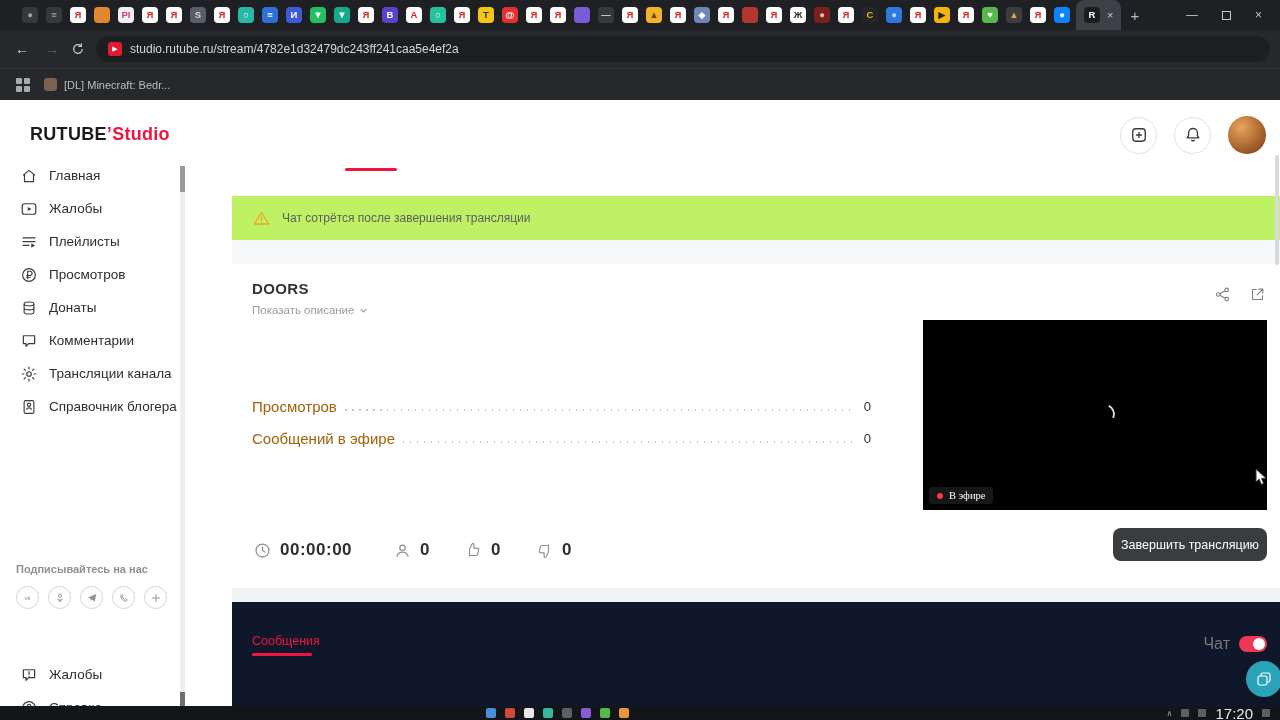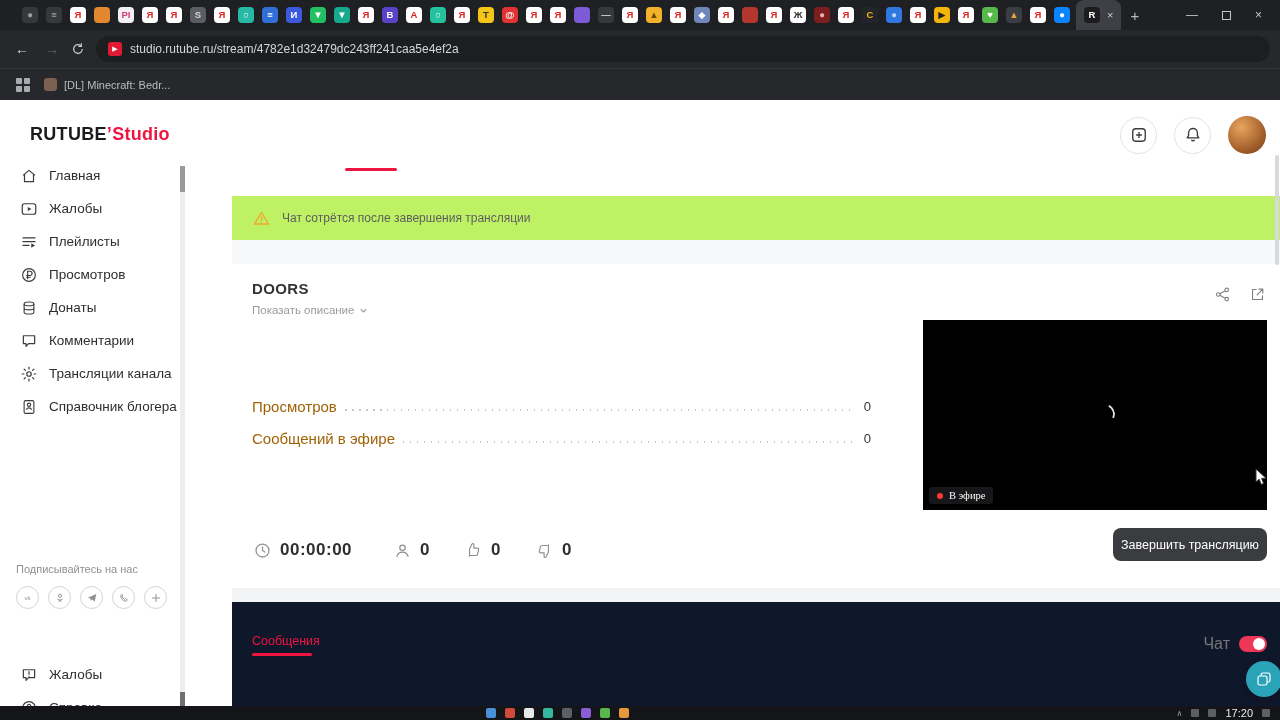--- a/index.html
+++ b/index.html
@@ -52,21 +52,21 @@
   
   .nav { position:absolute; left:0; top:59px; width:180px; }
   .nav-item { height:33px; display:flex; align-items:center; gap:11px; padding-left:20px;
               font-size:13.5px; color:#2e2e30; }
   .nav-item svg { flex:0 0 auto; color:#3c3c3e; }
   .nav-item.active { color:#ee1540; }
   .nav-item.active svg { color:#ee1540; }
   .side-scroll { position:absolute; left:180px; top:66px; width:5px; height:542px; background:#ededee; }
   .side-thumb { position:absolute; top:0; left:0; width:5px; height:26px; background:#9a9a9c; }
   .side-thumb2 { position:absolute; bottom:0; left:0; width:5px; height:16px; background:#6f6f72; }
-  .subscribe { position:absolute; left:16px; top:463px; font-size:11px; color:#909093; }
+  .subscribe { position:absolute; left:16px; top:463px; font-size:11px; color:#909093;font-weight:bold; }
   .socials { position:absolute; left:16px; top:486px; display:flex; gap:9px; }
   .soc { width:23px; height:23px; border-radius:50%; border:1px solid #d4d4d6; display:flex;
          align-items:center; justify-content:center; color:#8e9296; }
   .footnav { position:absolute; left:0; width:190px; }
 
   
   .tabstub { position:absolute; left:232px; top:55px; width:280px; height:17px; background:#fff; }
   .tabstub .redline { position:absolute; left:113px; top:13px; width:52px; height:3px; background:#ee1540; border-radius:2px; }
   .banner { position:absolute; left:232px; top:96px; right:0; height:44px; background:#bef264;
             display:flex; align-items:center; gap:11px; padding-left:20px; }
@@ -114,21 +114,21 @@
          box-shadow:0 2px 6px rgba(0,0,0,.25); }
   .page-scroll { position:absolute; left:1275px; top:55px; width:4px; height:110px; background:#d7d9db; border-radius:2px; }
 
   
   .taskbar { position:absolute; left:0; top:706px; width:1280px; height:14px; background:#141518; z-index:5; }
   .tb-center { position:absolute; left:486px; top:2px; display:flex; gap:9px; }
   .tb-ic { width:10px; height:10px; border-radius:2px; display:inline-block; }
   .tb-right { position:absolute; right:10px; top:0; height:14px; display:flex; align-items:center; gap:9px; }
   .tb-caret { color:#9aa0a6; font-size:8px; }
   .tb-mini { width:8px; height:8px; border-radius:1px; background:#5c6065; }
-  .tb-time { color:#e8eaec; font-size:11px; }
+  .tb-time { color:#e8eaec; font-size:15px; }
 </style>
 </head>
 <body>
 
 <div class="stage">
 
   <div class="tabbar">
     <div class="tabstrip">
         <div class="btab">
           <span class="fav" style="background: rgb(54, 56, 60); color: rgb(155, 161, 168);">●</span>

